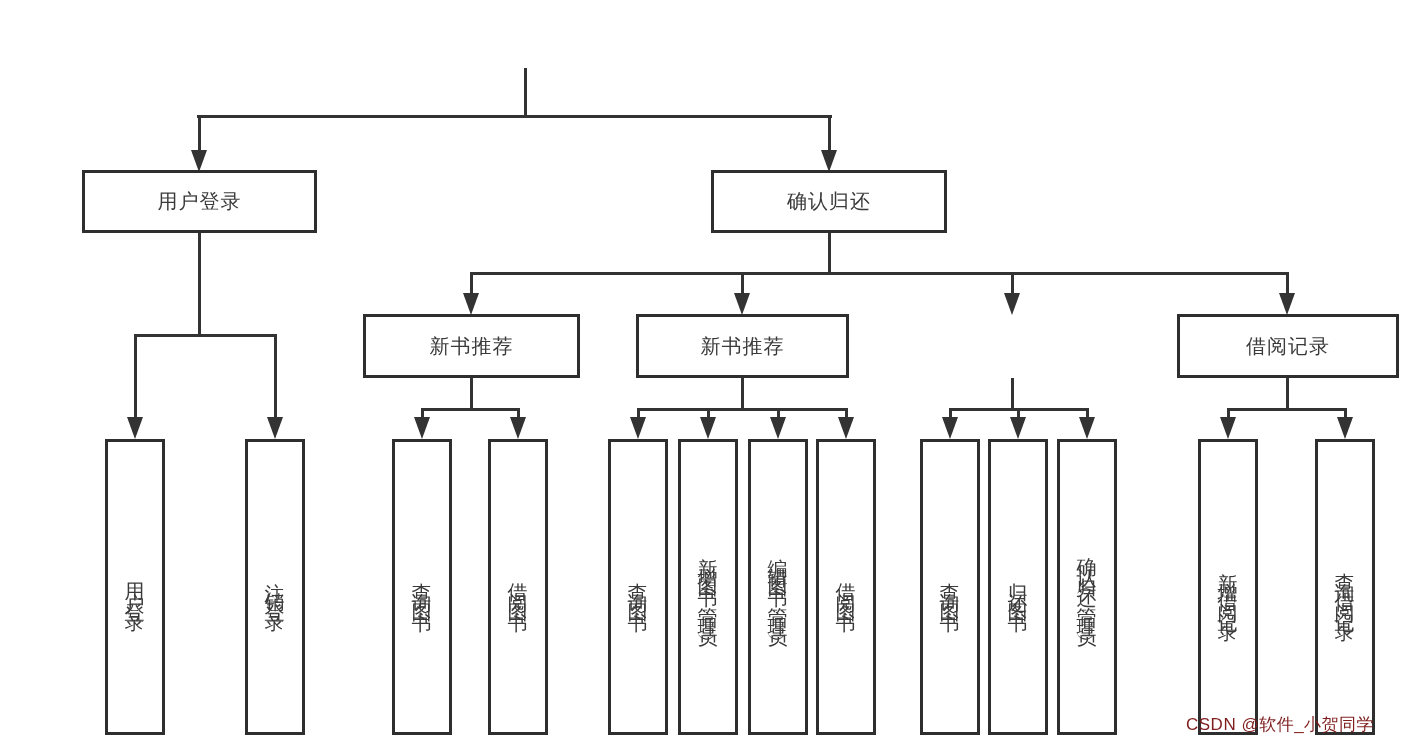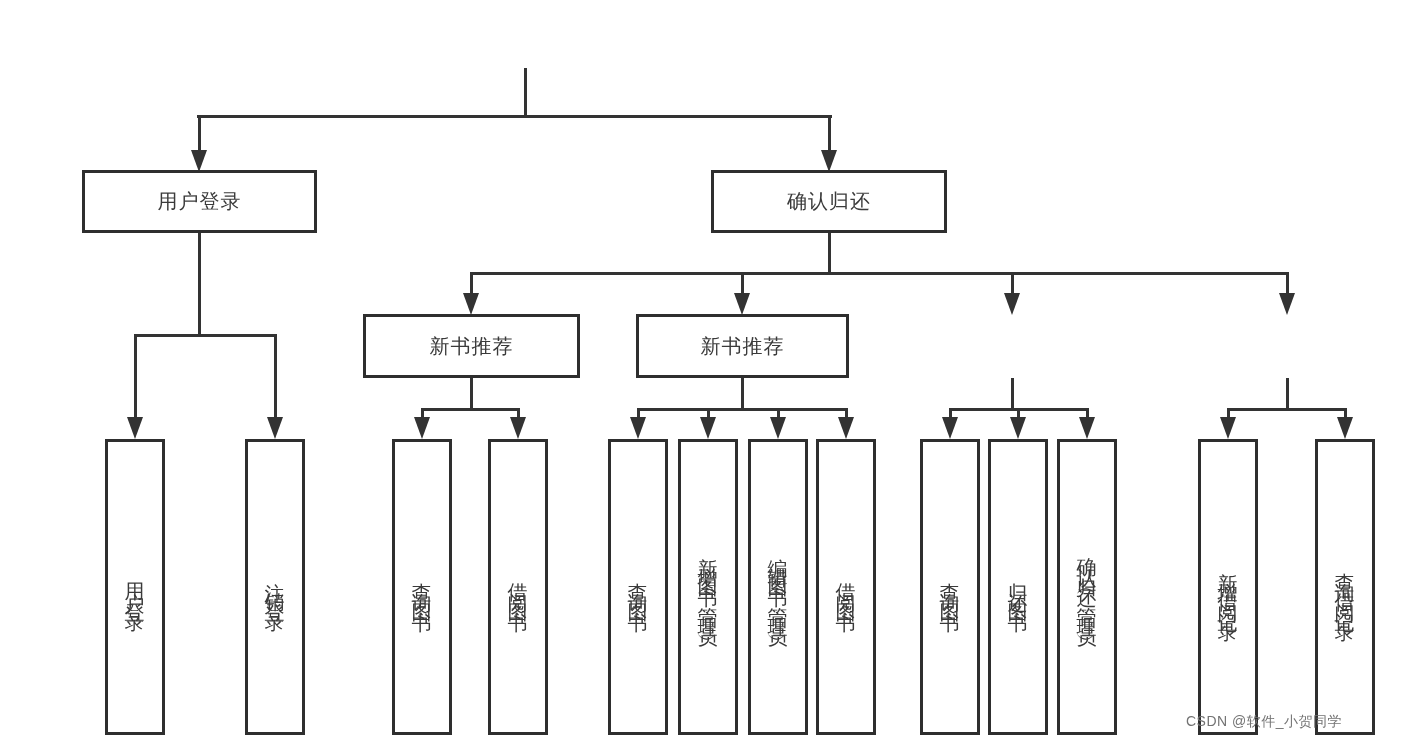--- a/index.html
+++ b/index.html
@@ -47,22 +47,22 @@
   .arr {
     position: absolute;
     width: 0; height: 0;
     border-left: 8px solid transparent;
     border-right: 8px solid transparent;
     border-top: 22px solid #333333;
   }
   .watermark {
     position: absolute;
     left: 1186px; top: 713px;
-    font-size: 14px;
-    color: #737373;
+    font-size: 17px;
+    color: #7f1d1d;
     letter-spacing: 0.5px;
     white-space: nowrap;
   }
 </style>
 </head>
 <body>
 
 <div id="stage">
 
 
@@ -89,20 +89,21 @@
   <div class="arr" style="left:463px; top:293px"></div>
   <div class="vl" style="left:741px; top:272px; height:24px"></div>
   <div class="arr" style="left:734px; top:293px"></div>
   <div class="vl" style="left:1011px; top:272px; height:24px"></div>
   <div class="arr" style="left:1004px; top:293px"></div>
   <div class="vl" style="left:1286px; top:272px; height:24px"></div>
   <div class="arr" style="left:1279px; top:293px"></div>
 
   <div class="box" style="left:363px; top:314px; width:217px; height:64px">新书推荐</div>
   <div class="box" style="left:636px; top:314px; width:213px; height:64px">新书推荐</div>
+  <div class="box" style="left:1177px; top:314px; width:222px; height:64px">借阅记录</div>
 
   <div class="vl" style="left:470px; top:378px; height:32px"></div>
   <div class="hl" style="left:421px; top:408px; width:99px"></div>
   <div class="vl" style="left:421px; top:408px; height:11px"></div>
   <div class="arr" style="left:414px; top:417px"></div>
   <div class="vl" style="left:517px; top:408px; height:11px"></div>
   <div class="arr" style="left:510px; top:417px"></div>
 
   <div class="vl" style="left:741px; top:378px; height:32px"></div>
   <div class="hl" style="left:637px; top:408px; width:210px"></div>

